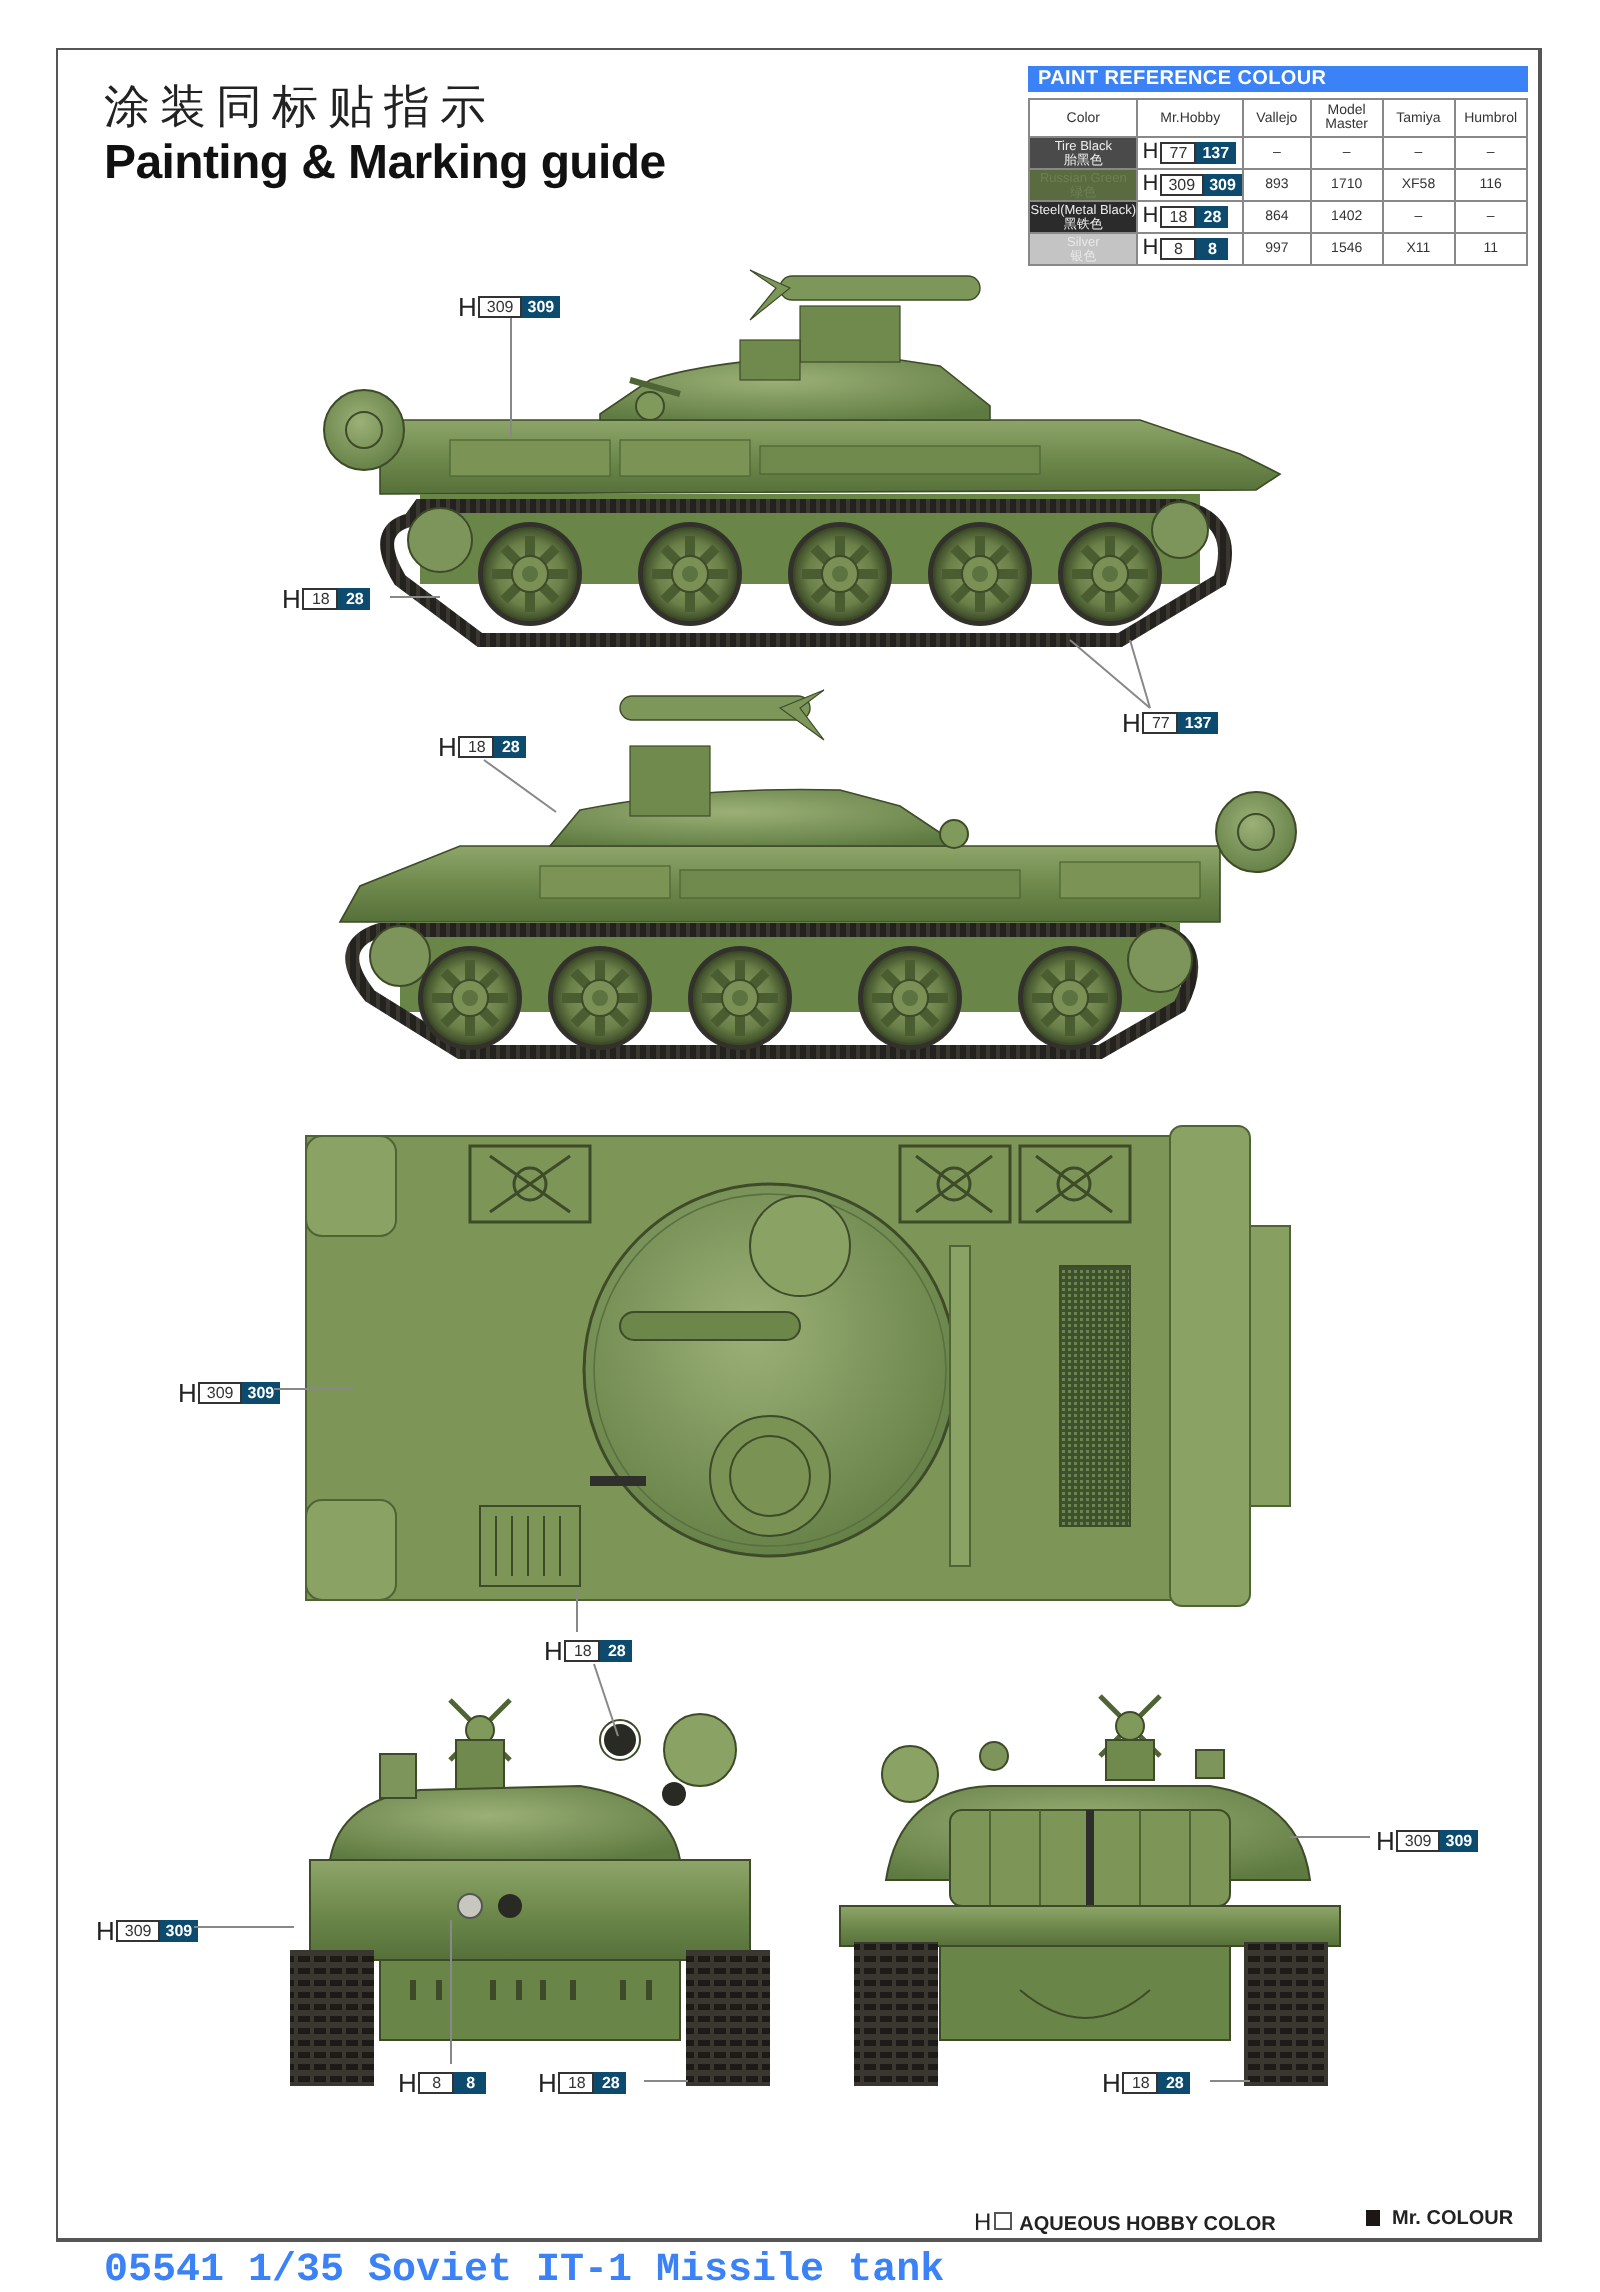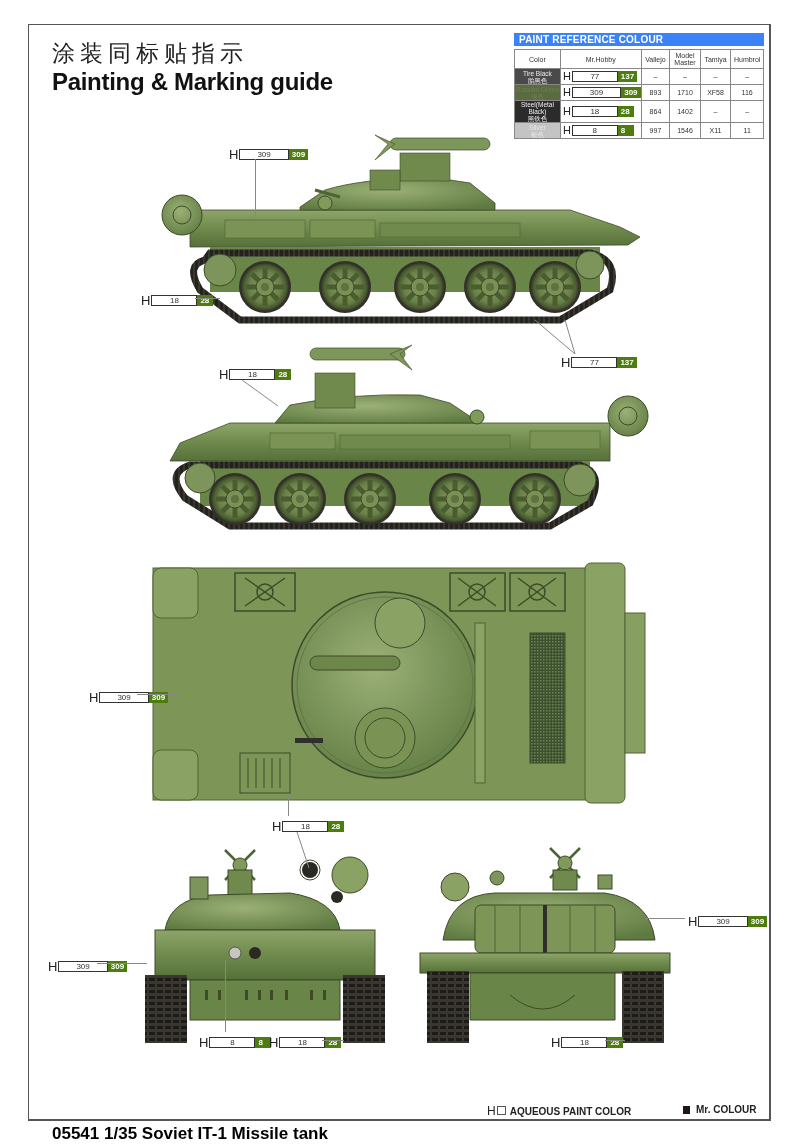--- a/index.html
+++ b/index.html
@@ -11,28 +11,28 @@
   .paint{position:absolute;left:514px;top:33px;width:250px;}
   .paint-head{background:#3b82f6;color:#fff;font-weight:bold;font-size:10px;padding:1px 5px;height:11px;line-height:11px;letter-spacing:0.2px;}
   table.pt{border-collapse:collapse;width:250px;margin-top:3px;font-size:7px;color:#333;}
   table.pt td,table.pt th{border:1px solid #888;text-align:center;height:15px;padding:0;font-weight:normal;}
   table.pt th{height:18px;font-size:7px;line-height:7px;}
   .swatch{color:#eee;font-size:6.5px;line-height:7px;}
   .h-cell{text-align:left !important;padding-left:2px !important;white-space:nowrap;}
   
   .hc{display:inline-flex;align-items:center;white-space:nowrap;}
   .hc .h{font-size:13px;line-height:13px;margin-right:1px;color:#222;}
-  .hc .b1{border:1px solid #333;background:#fff;color:#333;font-size:8px;line-height:9px;padding:0 17px;min-width:10px;text-align:center;}
-  .hc .b2{background:#4d7c0f;color:#fff;font-weight:bold;font-size:8px;line-height:11px;padding:0 3px;min-width:10px;}
+  .hc .b1{border:1px solid #333;background:#fff;color:#333;font-size:8px;line-height:9px;padding:0 3px;min-width:10px;text-align:center;}
+  .hc .b2{background:#0c4a6e;color:#fff;font-weight:bold;font-size:8px;line-height:11px;padding:0 3px;min-width:10px;text-align:center;}
   .pt .hc .h{font-size:11px;line-height:11px;}
   .label{position:absolute;}
   .lead{position:absolute;background:#888;}
   svg{position:absolute;overflow:visible;}
   .legend{position:absolute;top:1104px;font-size:10px;font-weight:bold;color:#222;}
-  .footer{position:absolute;left:52px;top:1124px;font-size:17px;font-weight:bold;color:#000000;}
+  .footer{position:absolute;left:52px;top:1124px;font-size:20px;font-weight:bold;color:#3b82f6;font-family:Liberation Mono, monospace;}
 </style>
 </head>
 <body>
 
 <div class="frame"></div>
 
 <div class="title-cn">涂装同标贴指示</div>
 <div class="title-en">Painting &amp; Marking guide</div>
 
 <div class="paint">
@@ -373,19 +373,19 @@
     </span></div>
 <div class="lead" style="left:645px;top:918px;width:40px;height:1px"></div>
 <div class="label" style="left:551px;top:1033px"><span class="hc">
       <span class="h">H</span>
       <span class="b1">18</span>
       <span class="b2">28</span>
     </span></div>
 <div class="lead" style="left:605px;top:1040px;width:20px;height:1px"></div>
 
 <div class="legend" style="left:487px">
-  <span style="font-weight:normal;font-size:12px">H</span><span style="display:inline-block;width:7px;height:7px;border:1px solid #555;margin:0 4px 0 1px;vertical-align:0"></span><span>AQUEOUS PAINT COLOR</span>
+  <span style="font-weight:normal;font-size:12px">H</span><span style="display:inline-block;width:7px;height:7px;border:1px solid #555;margin:0 4px 0 1px;vertical-align:0"></span><span>AQUEOUS HOBBY COLOR</span>
 </div>
 <div class="legend" style="left:683px">
   <span style="display:inline-block;width:7px;height:8px;background:#1d1615;margin-right:6px;vertical-align:-1px"></span><span>Mr. COLOUR</span>
 </div>
 
 <div class="footer">05541 1/35  Soviet IT-1 Missile tank</div>
 
 </body></html>

